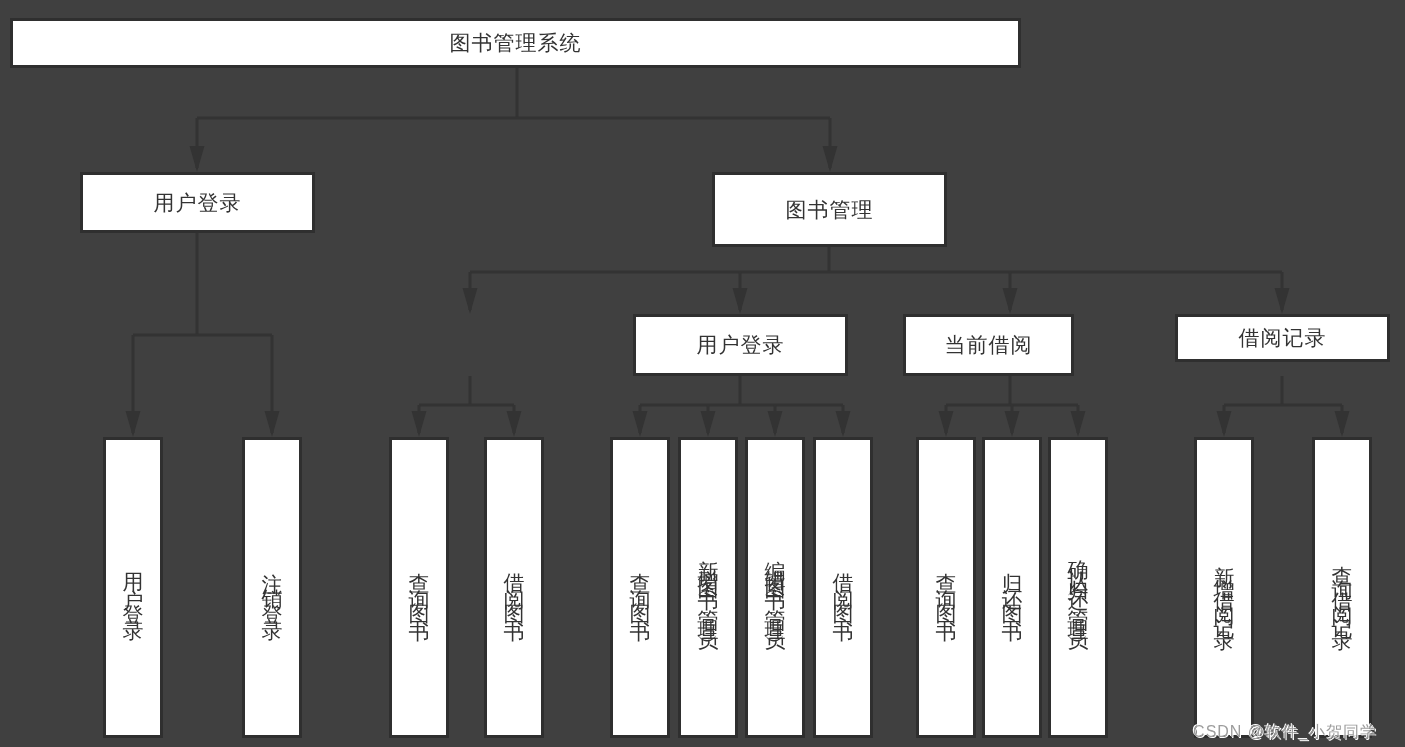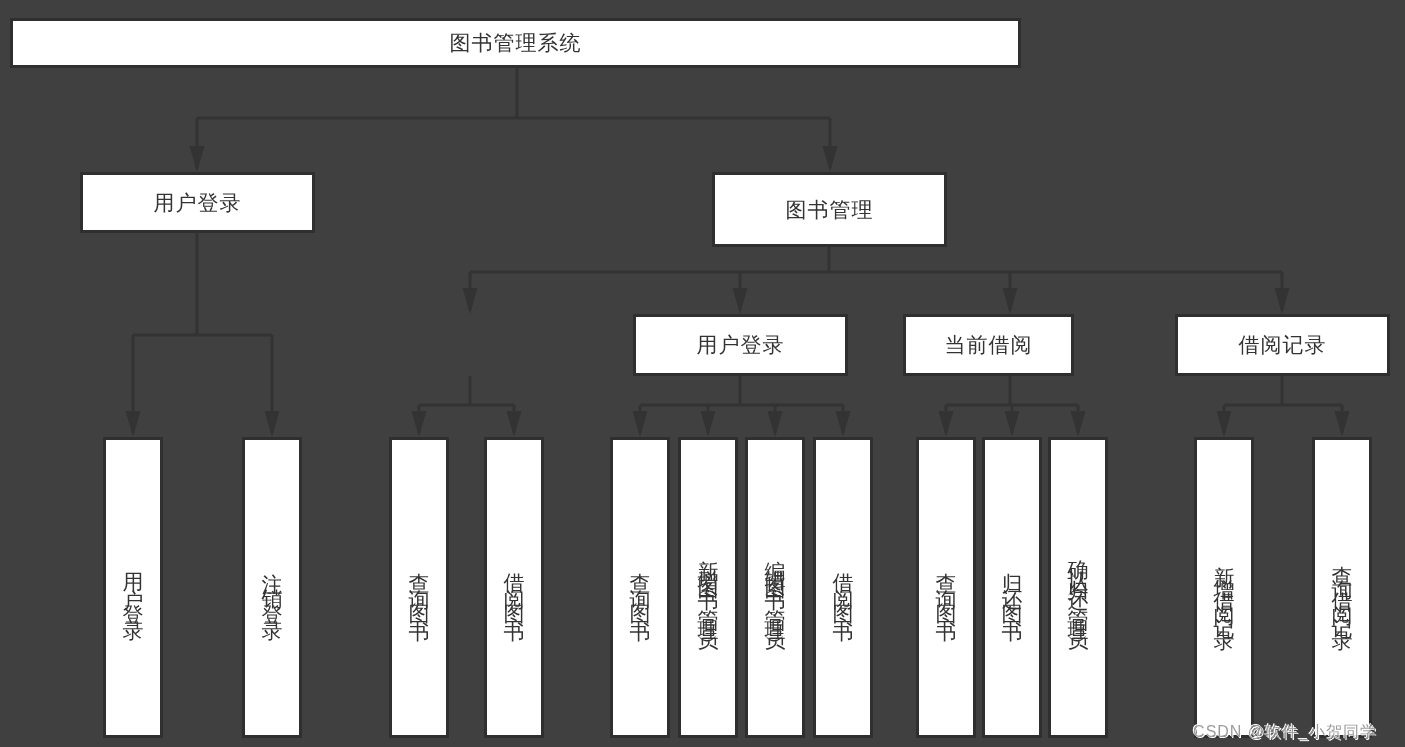--- a/index.html
+++ b/index.html
@@ -121,21 +121,21 @@
     <polygon points="1334.5,411 1349.5,411 1342,437"></polygon>
   </svg>
 
   <div class="box" style="left:10px;top:18px;width:1011px;height:50px">图书管理系统</div>
 
   <div class="box" style="left:80px;top:172px;width:235px;height:61px">用户登录</div>
   <div class="box" style="left:712px;top:172px;width:235px;height:75px">图书管理</div>
 
   <div class="box" style="left:633px;top:314px;width:215px;height:62px">用户登录</div>
   <div class="box" style="left:903px;top:314px;width:171px;height:62px">当前借阅</div>
-  <div class="box" style="left:1175px;top:314px;width:215px;height:62px">借阅记录</div>
+  <div class="box" style="left:1175px;top:314px;width:215px;height:48px">借阅记录</div>
 
   <div class="box leaf" style="left:103px;top:437px">用户登录</div>
   <div class="box leaf" style="left:242px;top:437px">注销登录</div>
 
   <div class="box leaf" style="left:389px;top:437px">查询图书</div>
   <div class="box leaf" style="left:484px;top:437px">借阅图书</div>
 
   <div class="box leaf" style="left:610px;top:437px">查询图书</div>
   <div class="box leaf long" style="left:678px;top:437px">新增图书（管理员）</div>
   <div class="box leaf long" style="left:745px;top:437px">编辑图书（管理员）</div>

